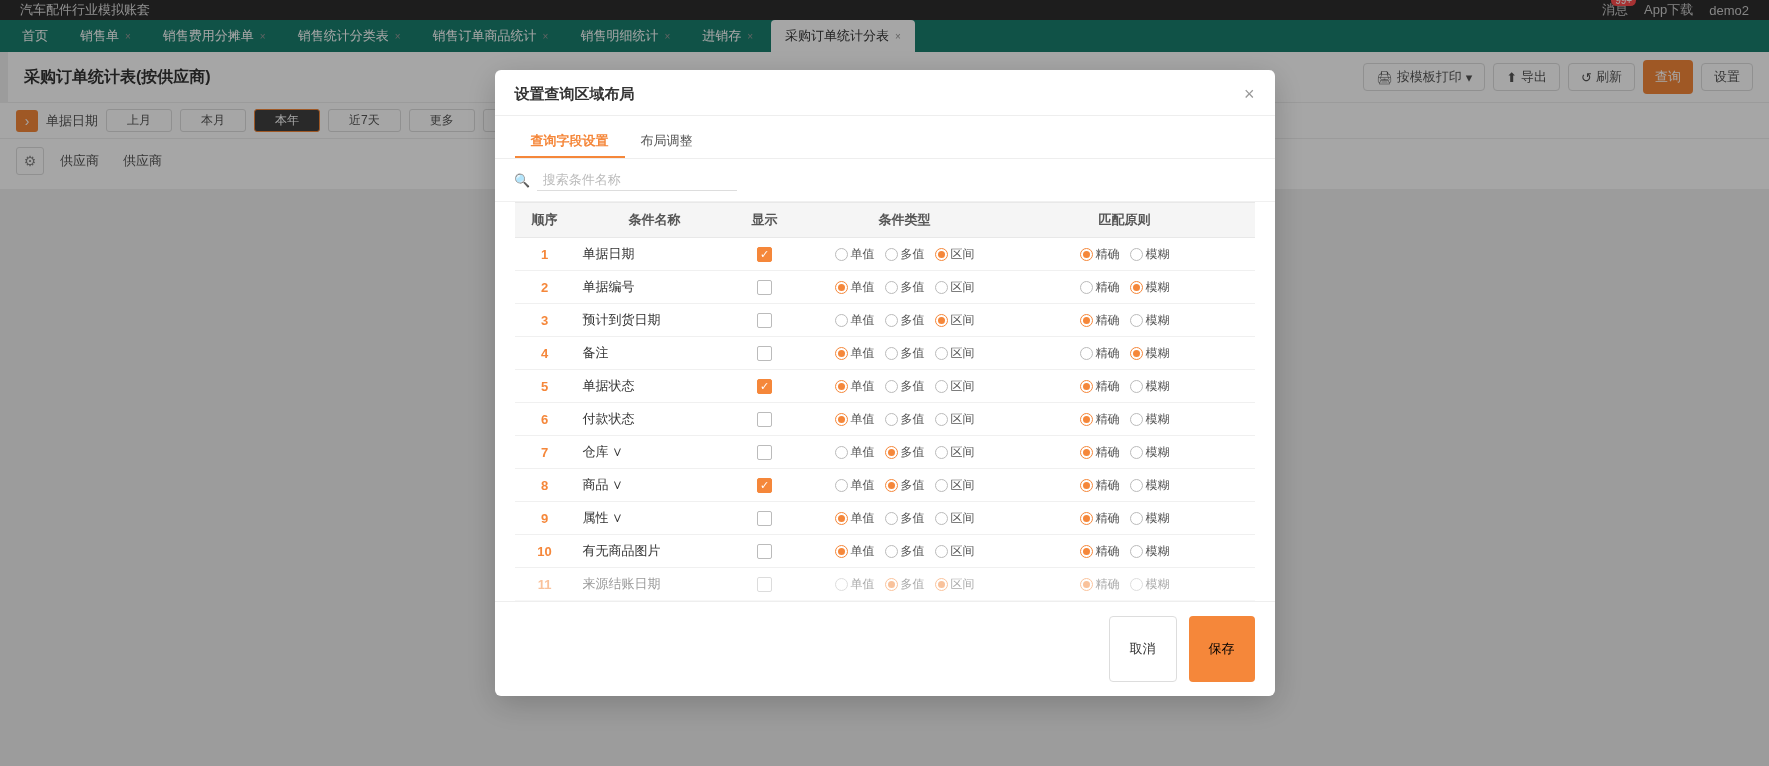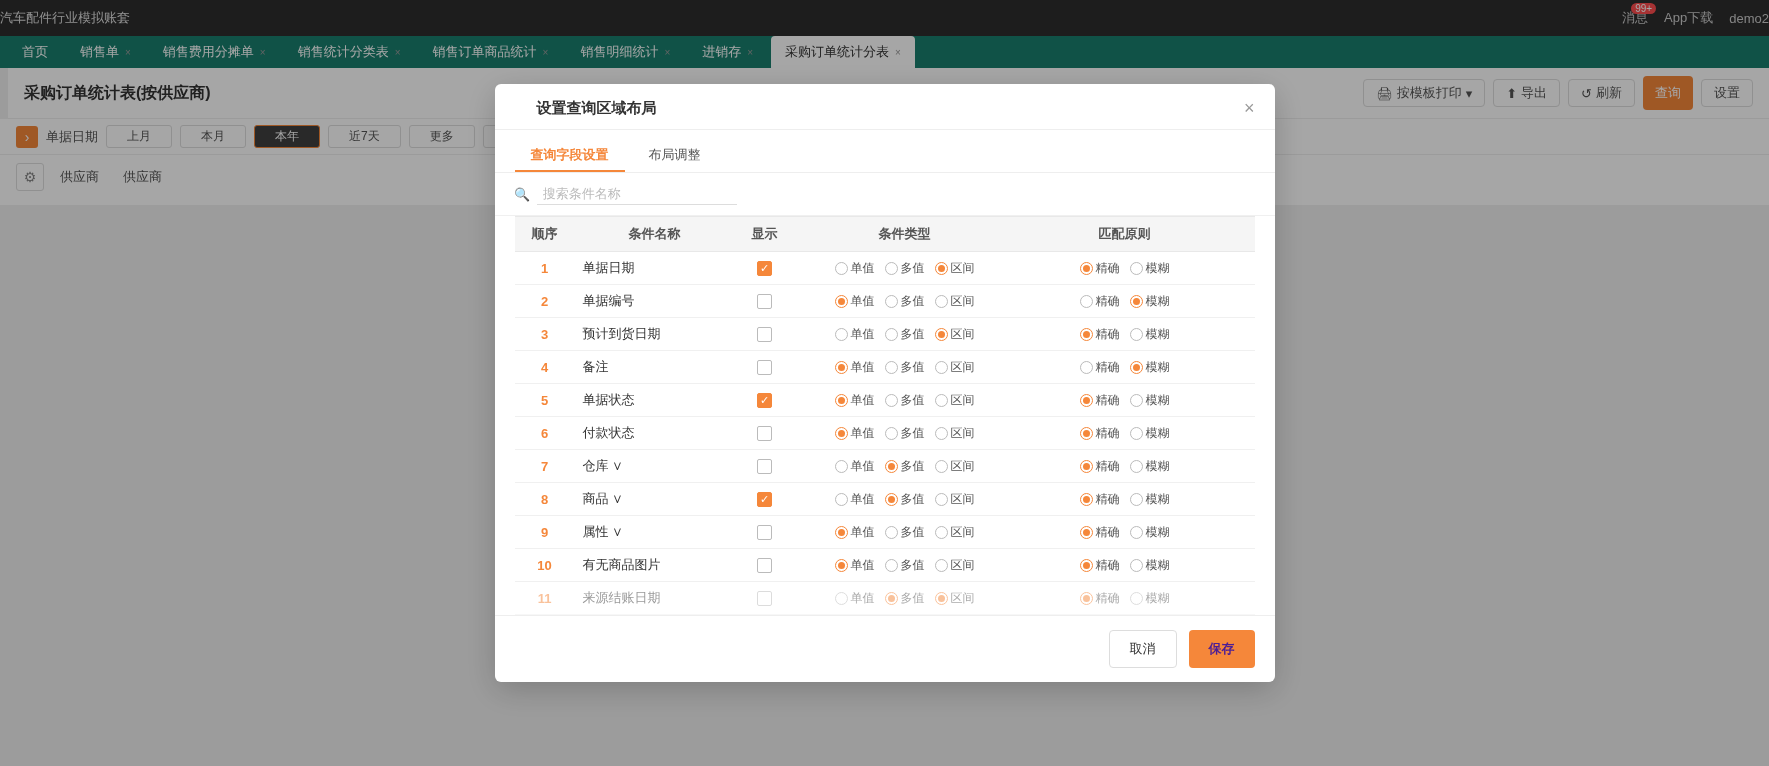--- a/index.html
+++ b/index.html
@@ -1,25 +1,25 @@
 <!DOCTYPE html>
 <html><head>
   <meta charset="utf-8">
   <style>
     * { box-sizing: border-box; margin: 0; padding: 0; }
     body { font-family: 'Microsoft YaHei', Arial, sans-serif; font-size: 13px; background: #f0f0f0; }
 
     
     .top-bar {
-      height: 36px;
+      height: 20px;
       background: #2d2d2d;
       display: flex;
       align-items: center;
       justify-content: space-between;
-      padding: 0 0;
+      padding: 0 20px;
       color: #ccc;
     }
     .top-bar-left { font-size: 13px; color: #ddd; }
     .top-bar-right { display: flex; align-items: center; gap: 16px; font-size: 13px; color: #ccc; }
     .top-bar-right .notif { position: relative; }
     .badge { background: #ff4d4f; color: #fff; border-radius: 8px; font-size: 10px; padding: 0 4px; position: absolute; top: -6px; right: -8px; }
 
     
     .nav-bar {
       height: 32px;
@@ -110,27 +110,27 @@
       flex-direction: column;
       box-shadow: 0 8px 32px rgba(0,0,0,0.2);
     }
     .modal-header {
       display: flex;
       align-items: center;
       justify-content: space-between;
       padding: 14px 20px 10px;
       border-bottom: 1px solid #eee;
     }
-    .modal-title { font-size: 15px; font-weight: bold; color: #333; margin-left: 22px; }
+    .modal-title { font-size: 15px; font-weight: bold; color: #333; }
     .modal-close { cursor: pointer; color: #999; font-size: 18px; border: none; background: none; }
 
     
     .modal-tabs {
       display: flex;
-      gap: 8px;
+      gap: 0;
       padding: 10px 20px 0;
       border-bottom: 1px solid #eee;
     }
     .modal-tab {
       padding: 6px 16px;
       cursor: pointer;
       font-size: 13px;
       color: #555;
       border-bottom: 2px solid transparent;
     }
@@ -230,21 +230,21 @@
 
     
     .modal-footer {
       padding: 14px 20px;
       display: flex;
       justify-content: flex-end;
       gap: 12px;
       border-top: 1px solid #eee;
     }
     .btn-cancel { background: #fff; border: 1px solid #ddd; padding: 6px 20px; border-radius: 4px; cursor: pointer; font-size: 13px; color: #333; }
-    .btn-save { background: #f5873a; border: none; padding: 10px 20px; border-radius: 4px; cursor: pointer; font-size: 13px; color: #4c1d95; font-weight: bold; }
+    .btn-save { background: #f5873a; border: none; padding: 24px 20px; border-radius: 4px; cursor: pointer; font-size: 13px; color: #000000; }
   </style>
 </head>
 <body>
 
 <div class="top-bar">
   <span class="top-bar-left">汽车配件行业模拟账套</span>
   <div class="top-bar-right">
     <div class="notif">
       <span>消息</span>
       <span class="badge">99+</span>

